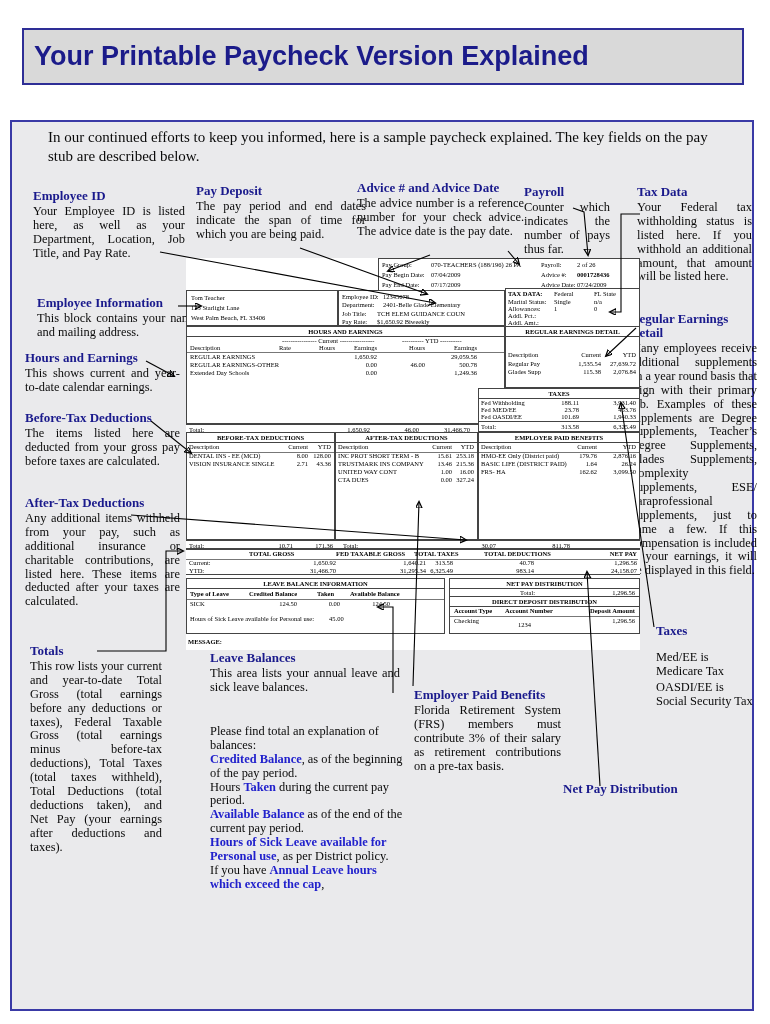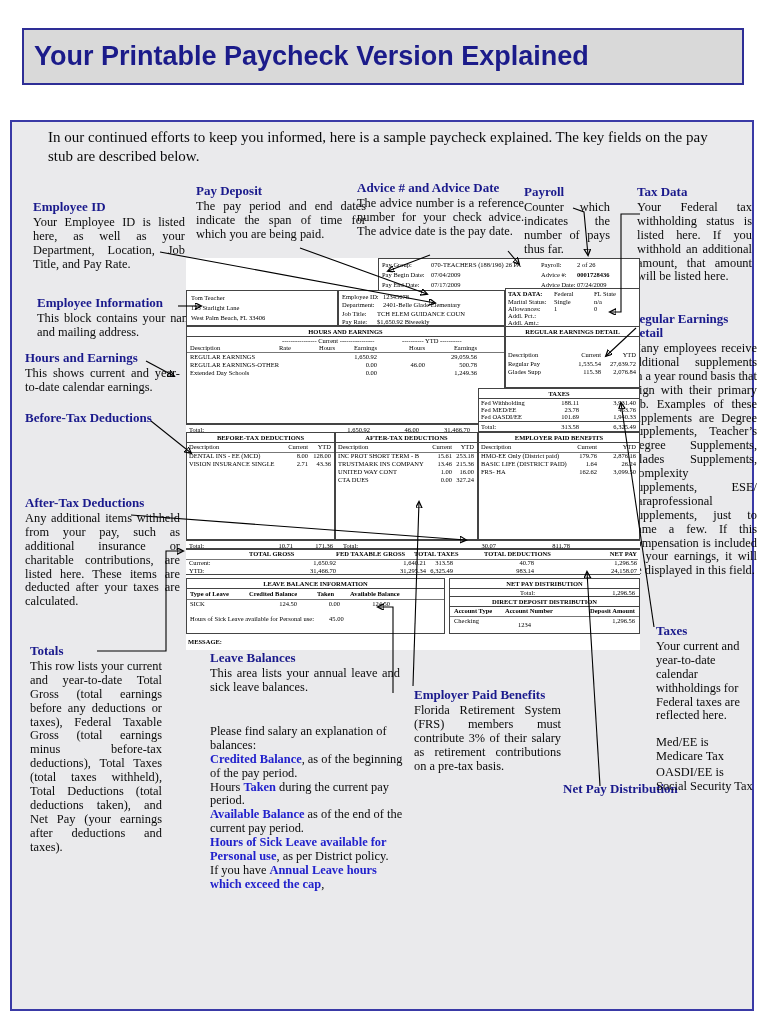--- a/index.html
+++ b/index.html
@@ -43,21 +43,21 @@
 </head>
 <body>
 
 <div class="banner">
   <h1>Your Printable Paycheck Version Explained</h1>
 </div>
 
 <div class="outer"></div>
 <div class="intro">In our continued efforts to keep you informed, here is a sample paycheck explained.  The key fields on the pay stub are described below.</div>
 
-<div class="co" style="left:33px;top:200px;width:152px">
+<div class="co" style="left:33px;top:189px;width:152px">
   <h2>Employee ID</h2>
   <p>Your Employee ID is listed here, as well as your Department, Location, Job Title, and Pay Rate.</p>
 </div>
 <div class="co" style="left:196px;top:184px;width:170px">
   <h2>Pay Deposit</h2>
   <p>The pay period and end dates indicate the span of time for which you are being paid.</p>
 </div>
 <div class="co" style="left:357px;top:181px;width:167px">
   <h2>Advice # and Advice Date</h2>
   <p>The advice number is a reference number for your check advice. The advice date is the pay date.</p>
@@ -73,53 +73,53 @@
 <div class="co" style="left:37px;top:296px;width:160px">
   <h2>Employee Information</h2>
   <p>This block contains your name and mailing address.</p>
 </div>
 <div class="co" style="left:25px;top:351px;width:155px">
   <h2>Hours and Earnings</h2>
   <p>This shows current and year-to-date calendar earnings.</p>
 </div>
 <div class="co" style="left:25px;top:411px;width:155px">
   <h2>Before-Tax Deductions</h2>
+  <p>The items listed here are deducted from your gross pay before taxes are calculated.</p>
 </div>
 <div class="co" style="left:25px;top:496px;width:155px">
   <h2>After-Tax Deductions</h2>
   <p>Any additional items withheld from your pay, such as additional insurance or charitable contributions, are listed here. These items are deducted after your taxes are calculated.</p>
 </div>
 <div class="co" style="left:30px;top:644px;width:132px">
   <h2>Totals</h2>
   <p>This row lists your current and year-to-date Total Gross (total earnings before any deductions or taxes), Federal Taxable Gross (total earnings minus before-tax deductions), Total Taxes (total taxes withheld), Total Deductions (total deductions taken), and Net Pay (your earnings after deductions and taxes).</p>
 </div>
 <div class="co" style="left:210px;top:651px;width:190px">
   <h2>Leave Balances</h2>
   <p>This area lists your annual leave and sick leave balances.</p>
 </div>
 <div class="co" style="left:210px;top:723px;width:196px">
   <p class="nj">
-    <span>Please find salary an explanation of balances:</span><br>
+    <span>Please find total an explanation of balances:</span><br>
     <span class="blue">Credited Balance</span><span>, as of the beginning of the pay period.</span><br>
     <span>Hours </span><span class="blue">Taken</span><span> during the current pay period.</span><br>
     <span class="blue">Available Balance</span><span> as of the end of the current pay period.</span><br>
     <span class="blue">Hours of Sick Leave available for Personal use</span><span>, as per District policy.</span><br>
     <span>If you have </span><span class="blue">Annual Leave hours which exceed the cap</span><span>,</span><br>
   </p>
 </div>
 <div class="co" style="left:414px;top:688px;width:147px">
   <h2>Employer Paid Benefits</h2>
   <p style="margin-top:2px">Florida Retirement System (FRS) members must contribute 3% of their salary as retirement contributions on a pre-tax basis.</p>
 </div>
 <div class="co" style="left:563px;top:782px;width:126px">
   <h2>Net Pay Distribution</h2>
 </div>
 <div class="co" style="left:656px;top:624px;width:100px">
   <h2>Taxes</h2>
-  <p class="nj">Your current and year-to-date calendar withholdings for Federal taxes are reflected here.</p>
   <p class="nj" style="margin-top:13px">Med/EE is Medicare Tax</p>
   <p class="nj">OASDI/EE is Social Security Tax</p>
 </div>
 <div class="co" style="left:630px;top:312px;width:127px">
   <h2>Regular Earnings Detail</h2>
   <p>Many employees receive additional supplements on a year round basis that align with their primary job. Examples of these supplements are Degree Supplements, Teacher’s Degree Supplements, Glades Supplements, Complexity Supplements, ESE/ Paraprofessional Supplements, just to name a few. If this compensation is included in your earnings, it will be displayed in this field.</p>
 </div>
 
 <div class="stub">
 

